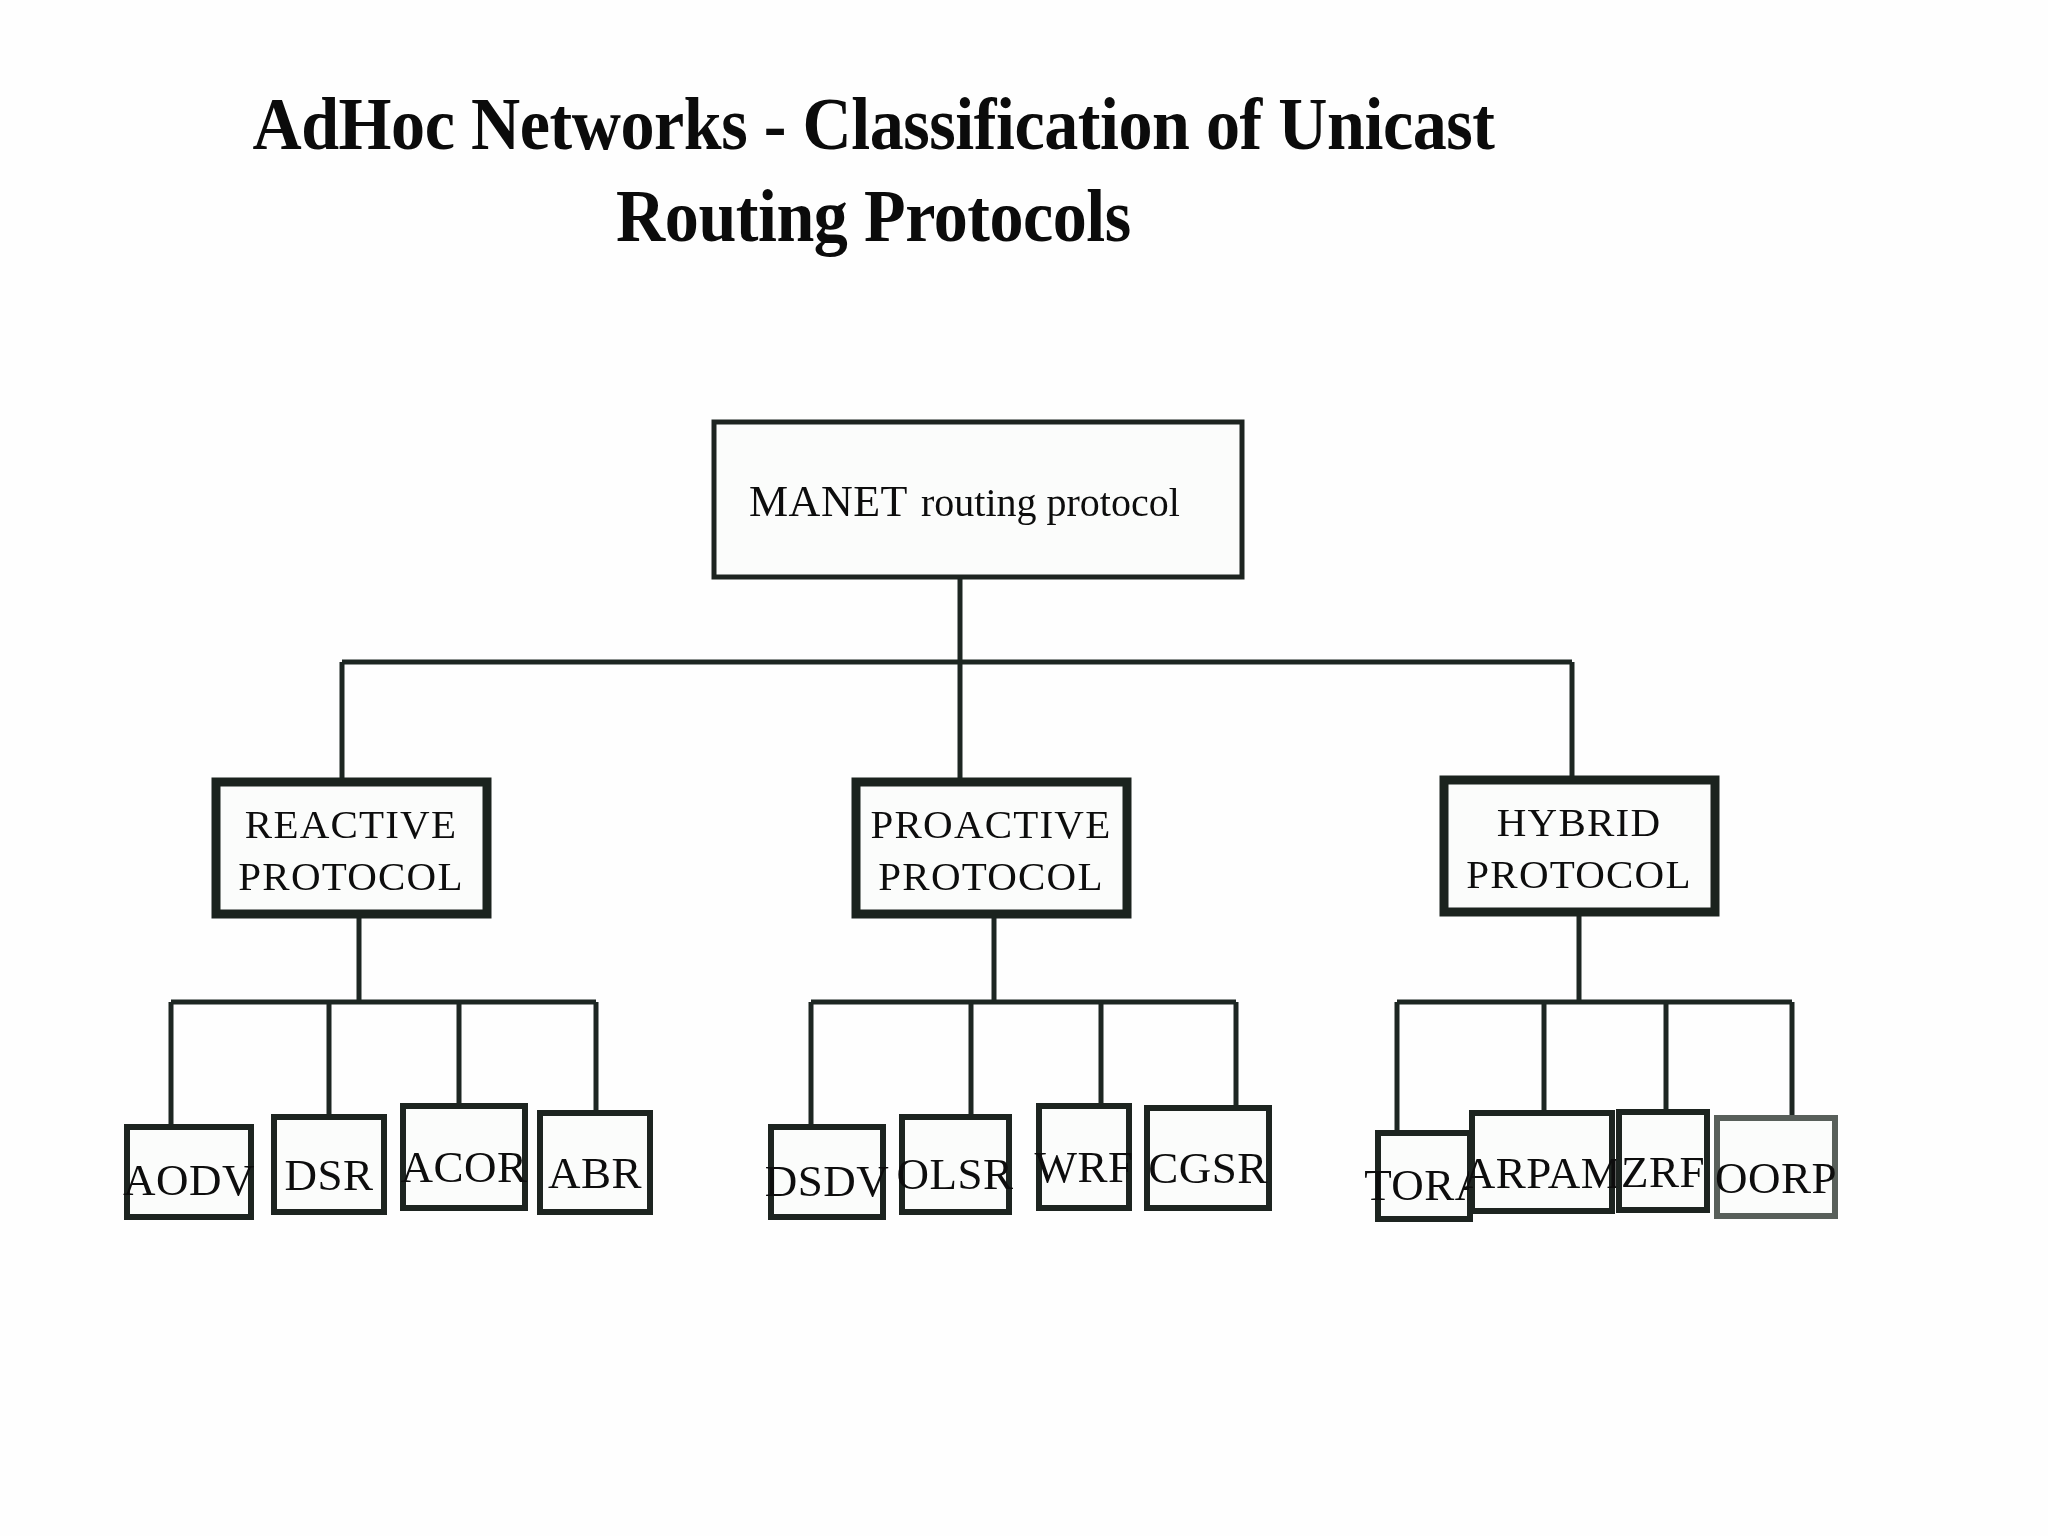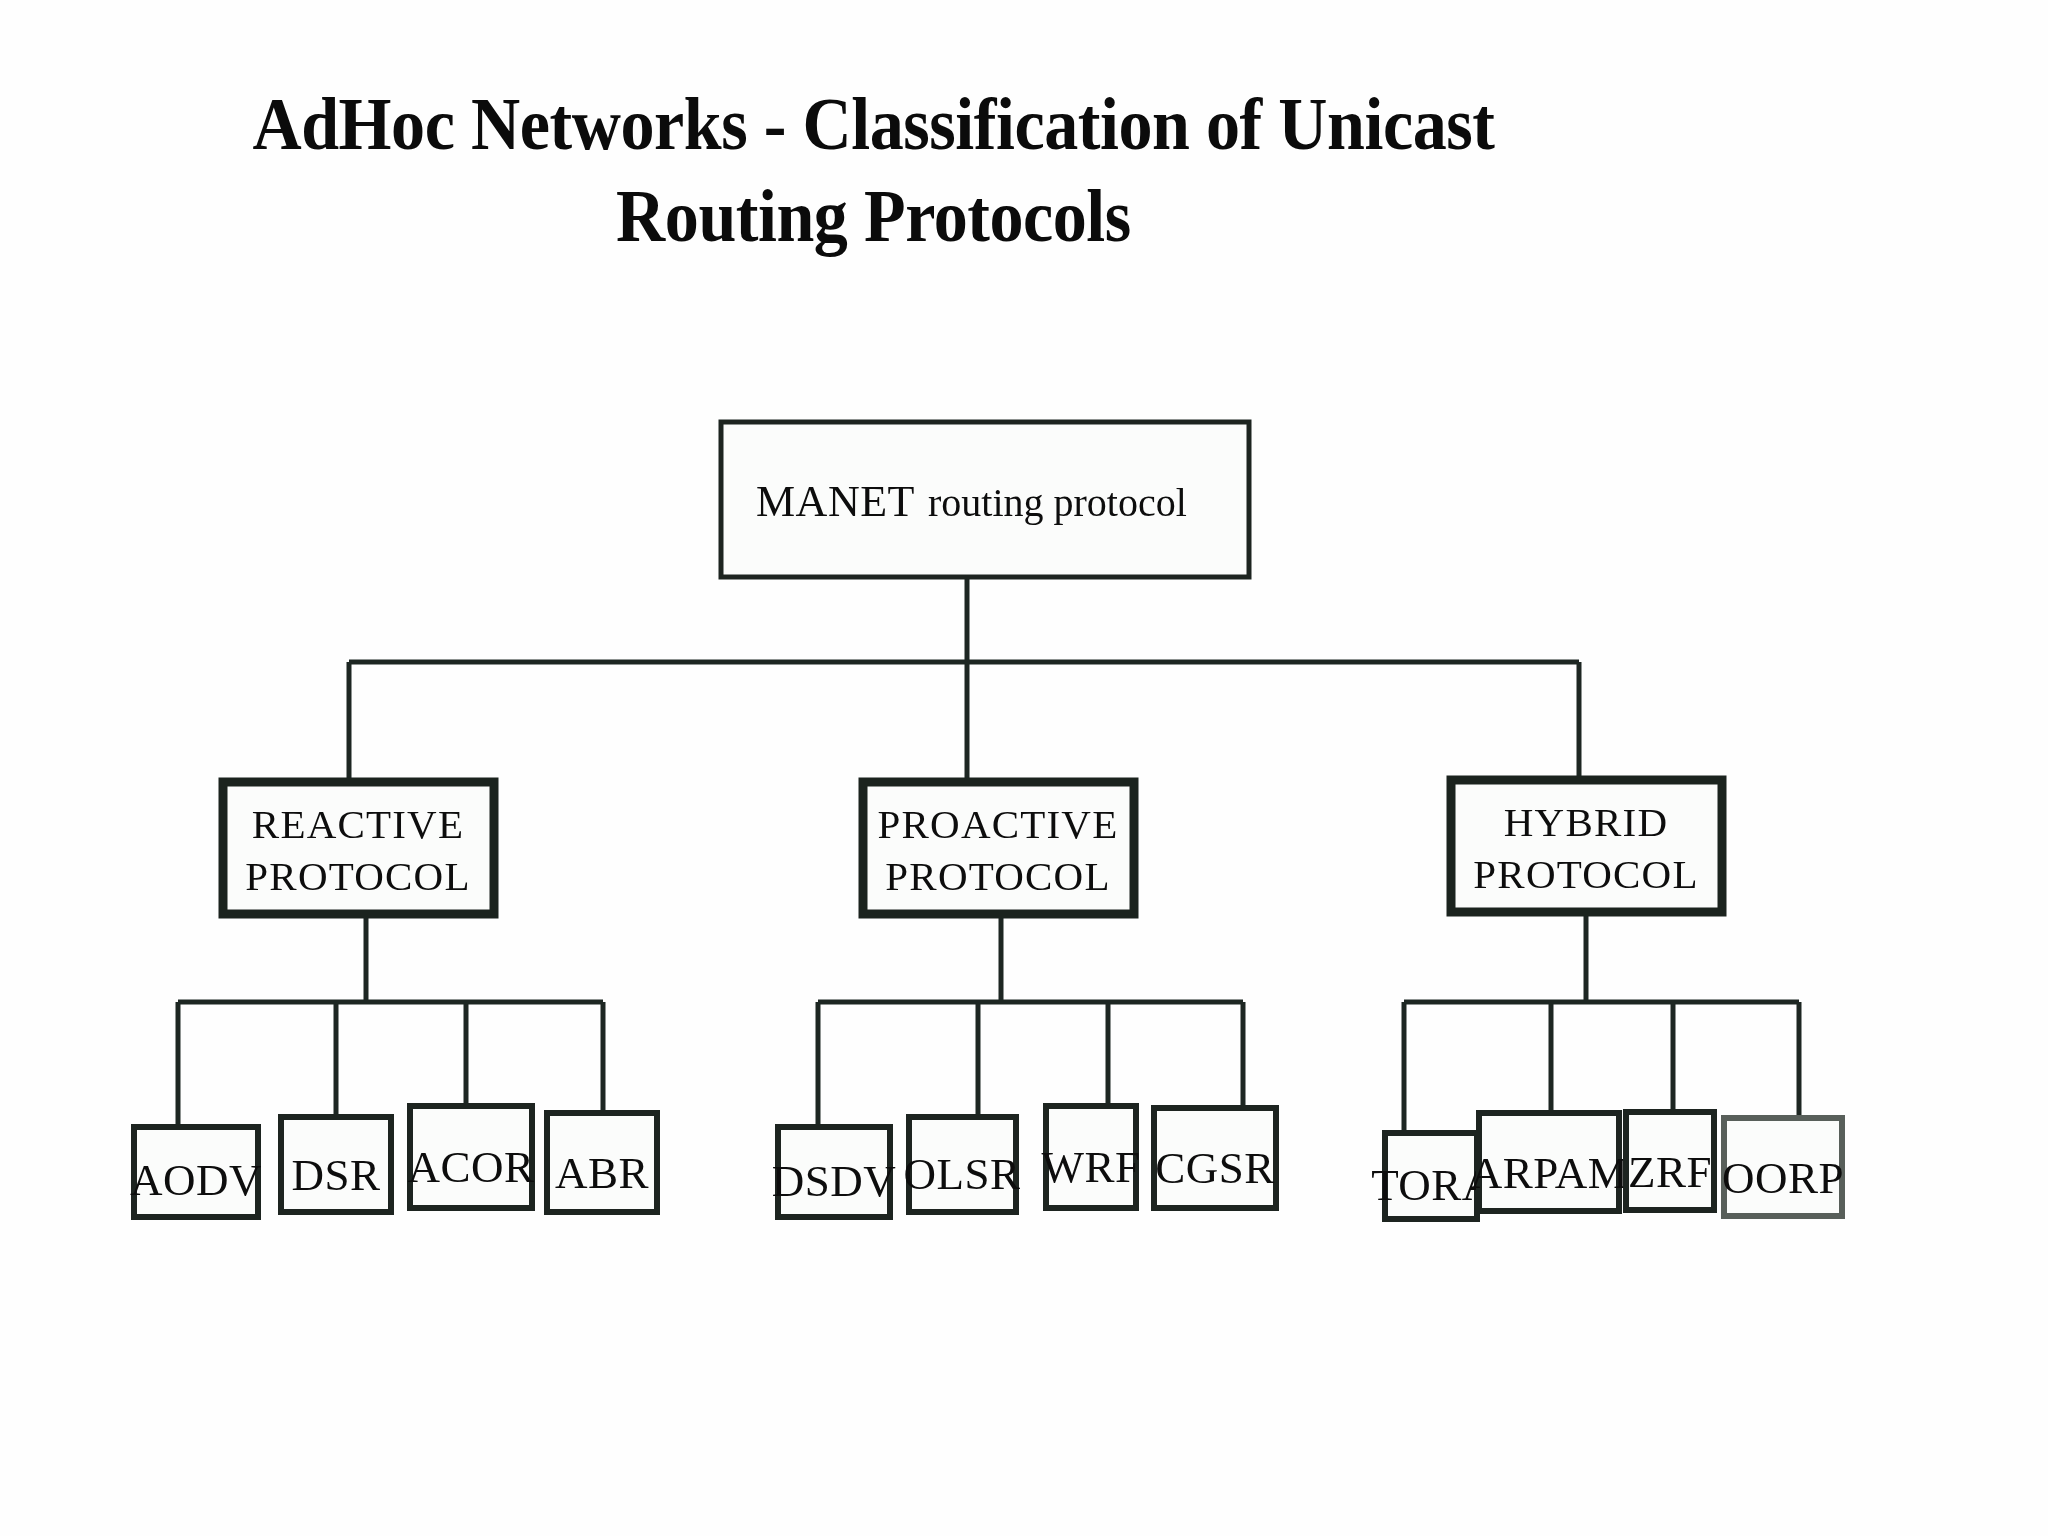--- a/index.html
+++ b/index.html
@@ -26,21 +26,21 @@
     font-size:74px;
     line-height:92px;
     letter-spacing:-0.5px;
     color:#0b0b0b;
     transform:scaleX(0.92);
     transform-origin:center;
     white-space:nowrap;
   }
   #diagram-wrap{
     position:absolute;
-    left:16px; top:0; width:1788px; height:1536px;
+    left:9px; top:0; width:1788px; height:1536px;
   }
   svg#diagram{ display:block; width:2048px; height:1536px; }
 
   .node-rect{ fill:#fbfcfb; }
   .rect-thin{ stroke:#1d2420; stroke-width:5; }
   .rect-thick{ stroke:#1b231e; stroke-width:9; }
   .rect-leaf{ stroke:#1d2420; stroke-width:6; }
   .rect-leaf-faint{ stroke:#585f5a; stroke-width:6; }
   .connector{ stroke:#1d2622; stroke-width:5; fill:none; stroke-linecap:butt; }
 

